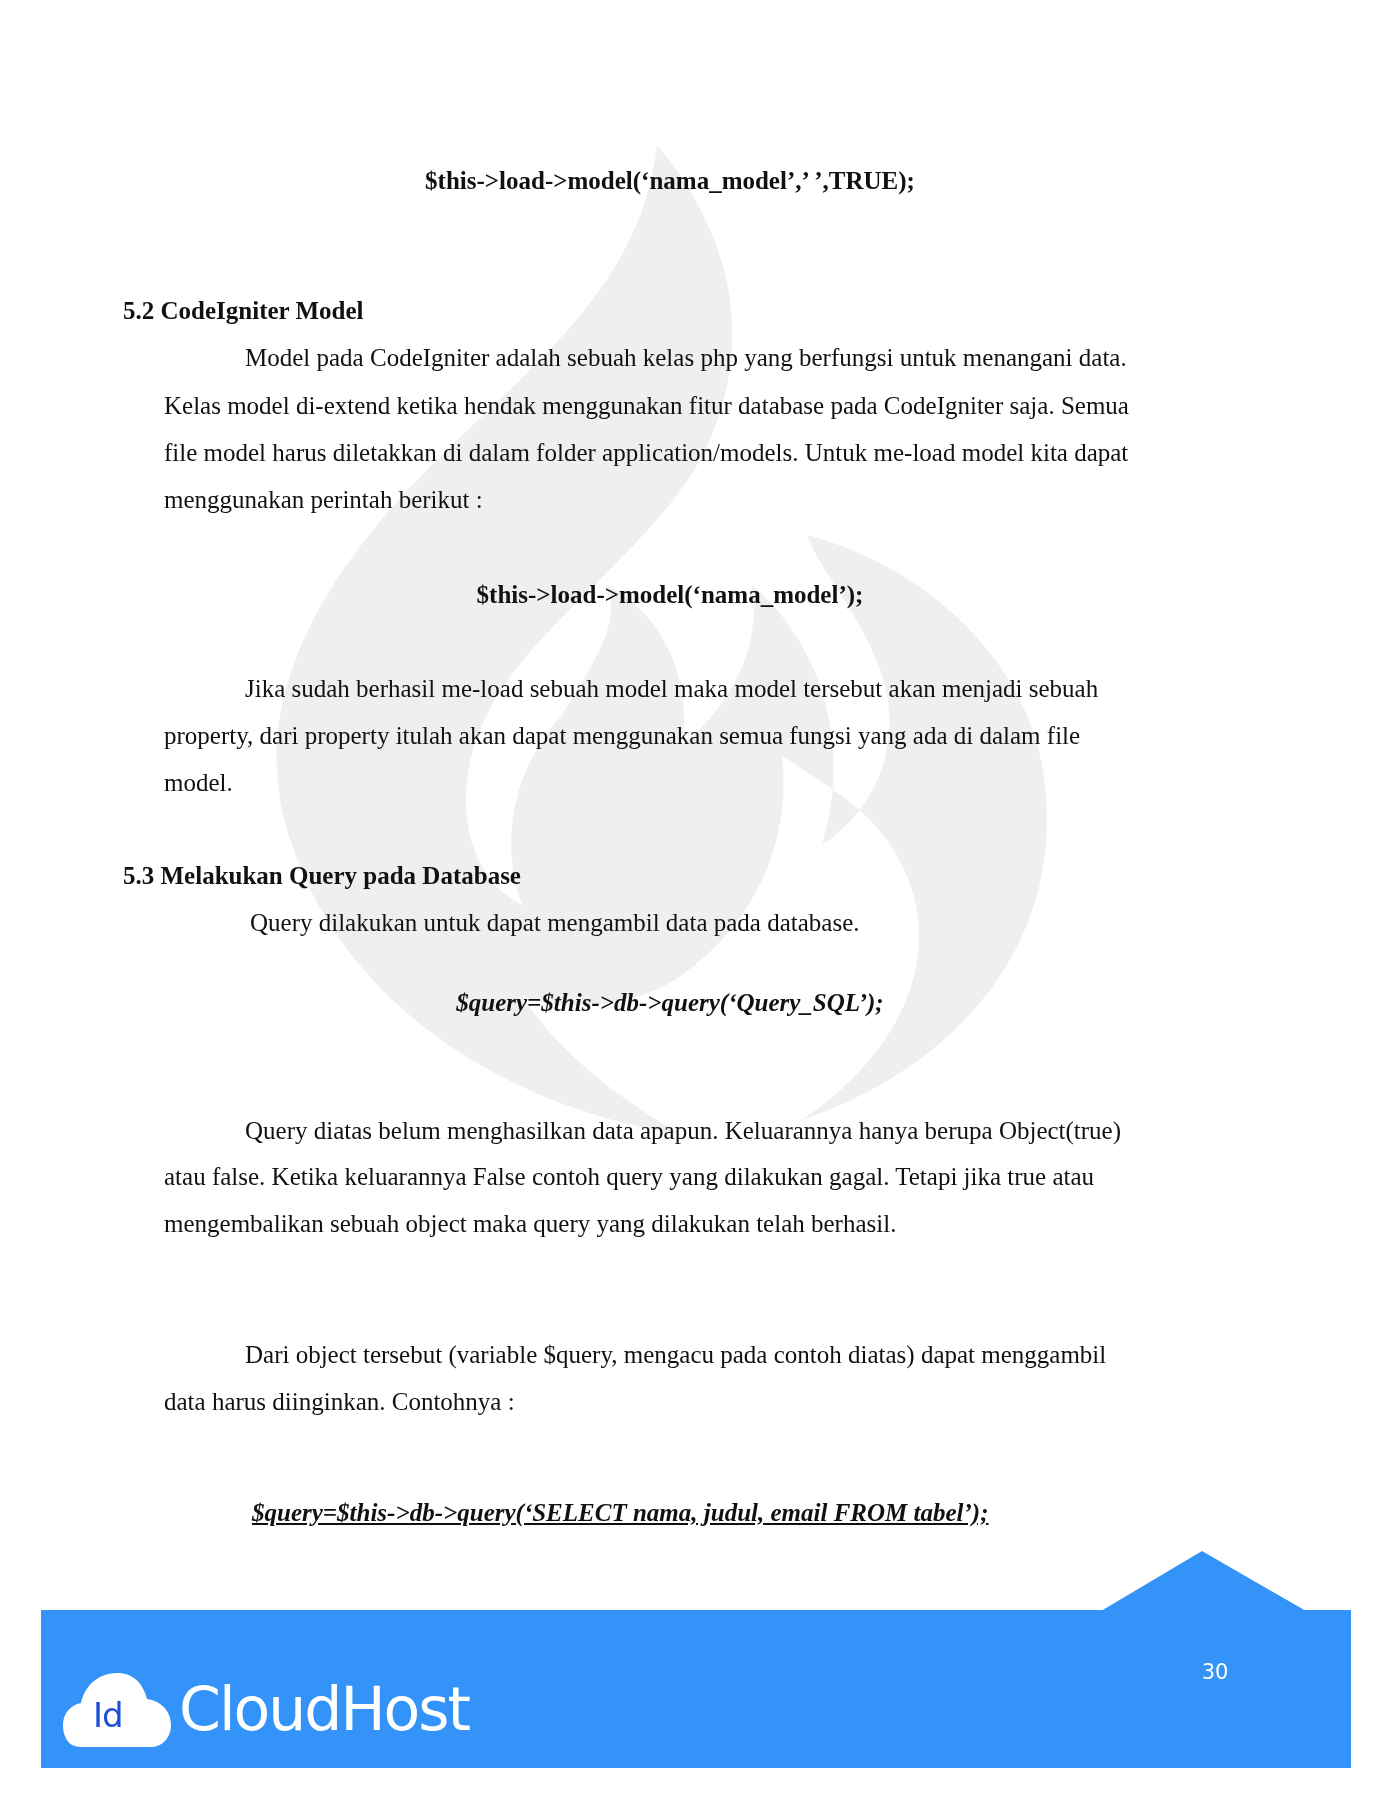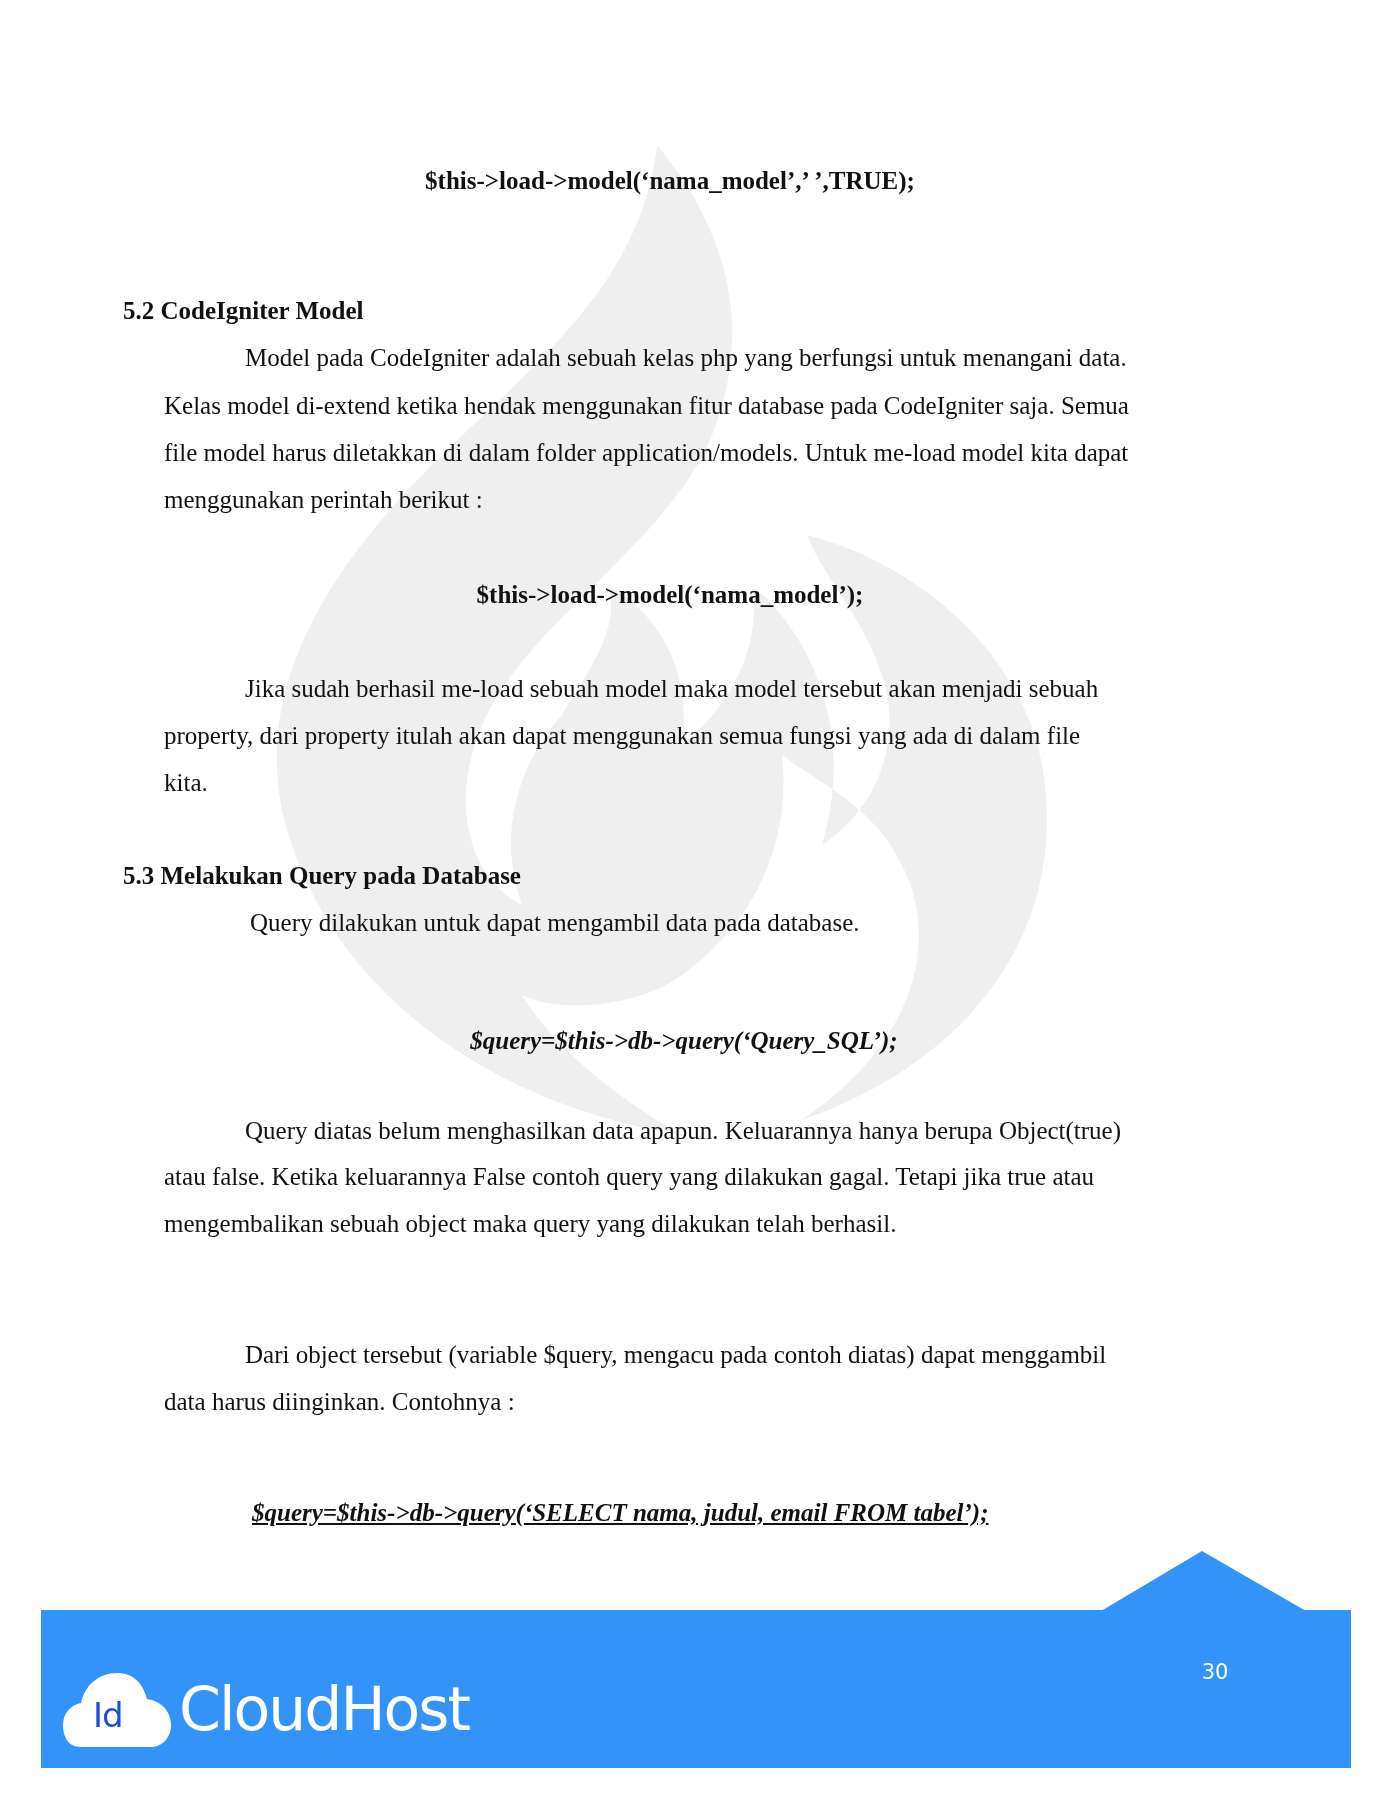--- a/index.html
+++ b/index.html
@@ -53,26 +53,26 @@
 <div class="line heading" style="top:296px;text-align:right;">5.2 CodeIgniter Model</div>
 <div class="line indent" style="top:343px;">Model pada CodeIgniter adalah sebuah kelas php yang berfungsi untuk menangani data.</div>
 <div class="line body-text" style="top:391px;">Kelas model di-extend ketika hendak menggunakan fitur database pada CodeIgniter saja. Semua</div>
 <div class="line body-text" style="top:438px;">file model harus diletakkan di dalam folder application/models. Untuk me-load model kita dapat</div>
 <div class="line body-text" style="top:485px;">menggunakan perintah berikut :</div>
 
 <div class="line code" style="top:580px;">$this-&gt;load-&gt;model(‘nama_model’);</div>
 
 <div class="line indent" style="top:674px;">Jika sudah berhasil me-load sebuah model maka model tersebut akan menjadi sebuah</div>
 <div class="line body-text" style="top:721px;">property, dari property itulah akan dapat menggunakan semua fungsi yang ada di dalam file</div>
-<div class="line body-text" style="top:768px;">kita.</div>
+<div class="line body-text" style="top:768px;">model.</div>
 
 <div class="line heading" style="top:861px;">5.3 Melakukan Query pada Database</div>
 <div class="line" style="top:908px; left:250px;">Query dilakukan untuk dapat mengambil data pada database.</div>
 
-<div class="line code italic" style="top:1026px;padding-left:14px;">$query=$this-&gt;db-&gt;query(‘Query_SQL’);</div>
+<div class="line code italic" style="top:988px;">$query=$this-&gt;db-&gt;query(‘Query_SQL’);</div>
 
 <div class="line indent" style="top:1116px;">Query diatas belum menghasilkan data apapun. Keluarannya hanya berupa Object(true)</div>
 <div class="line body-text" style="top:1162px;">atau false. Ketika keluarannya False contoh query yang dilakukan gagal. Tetapi jika true atau</div>
 <div class="line body-text" style="top:1209px;">mengembalikan sebuah object maka query yang dilakukan telah berhasil.</div>
 
 <div class="line indent" style="top:1340px;">Dari object tersebut (variable $query, mengacu pada contoh diatas) dapat menggambil</div>
 <div class="line body-text" style="top:1387px;">data harus diinginkan. Contohnya :</div>
 
 <div class="line code italic" style="top:1498px; left:252px; width:auto; text-align:left;text-decoration:underline;">$query=$this-&gt;db-&gt;query(‘SELECT nama, judul, email FROM tabel’);</div>
 

